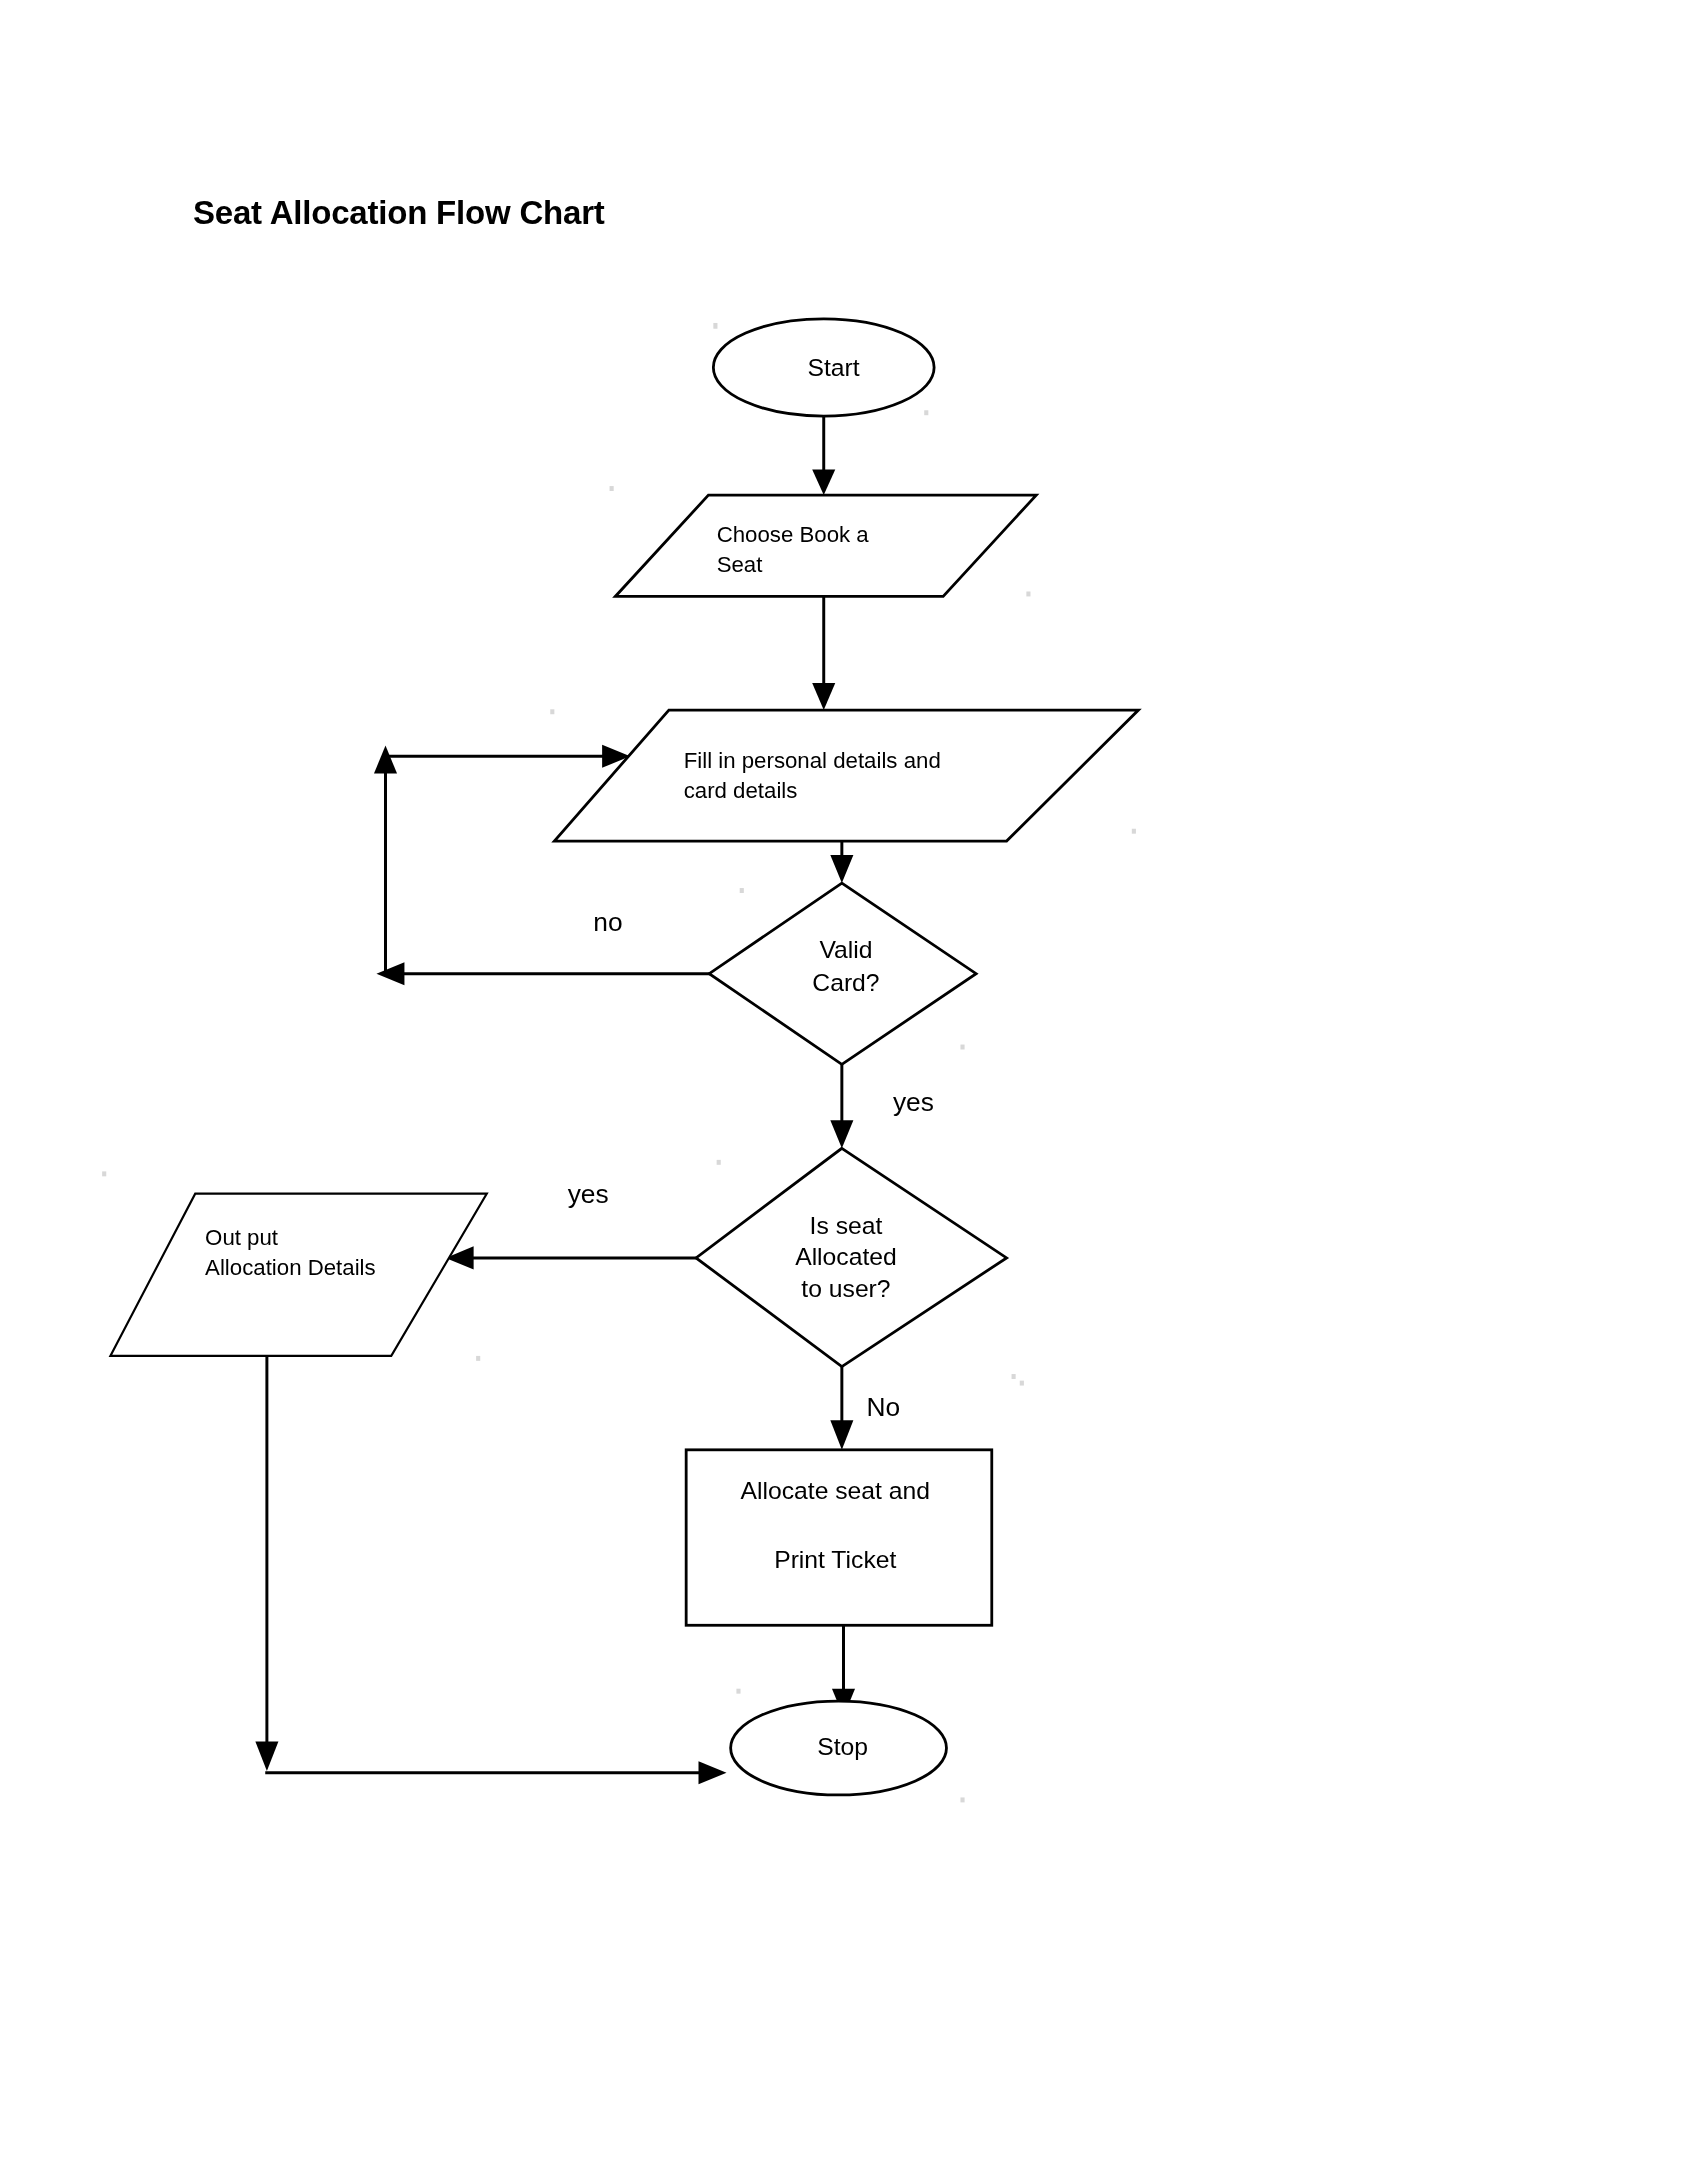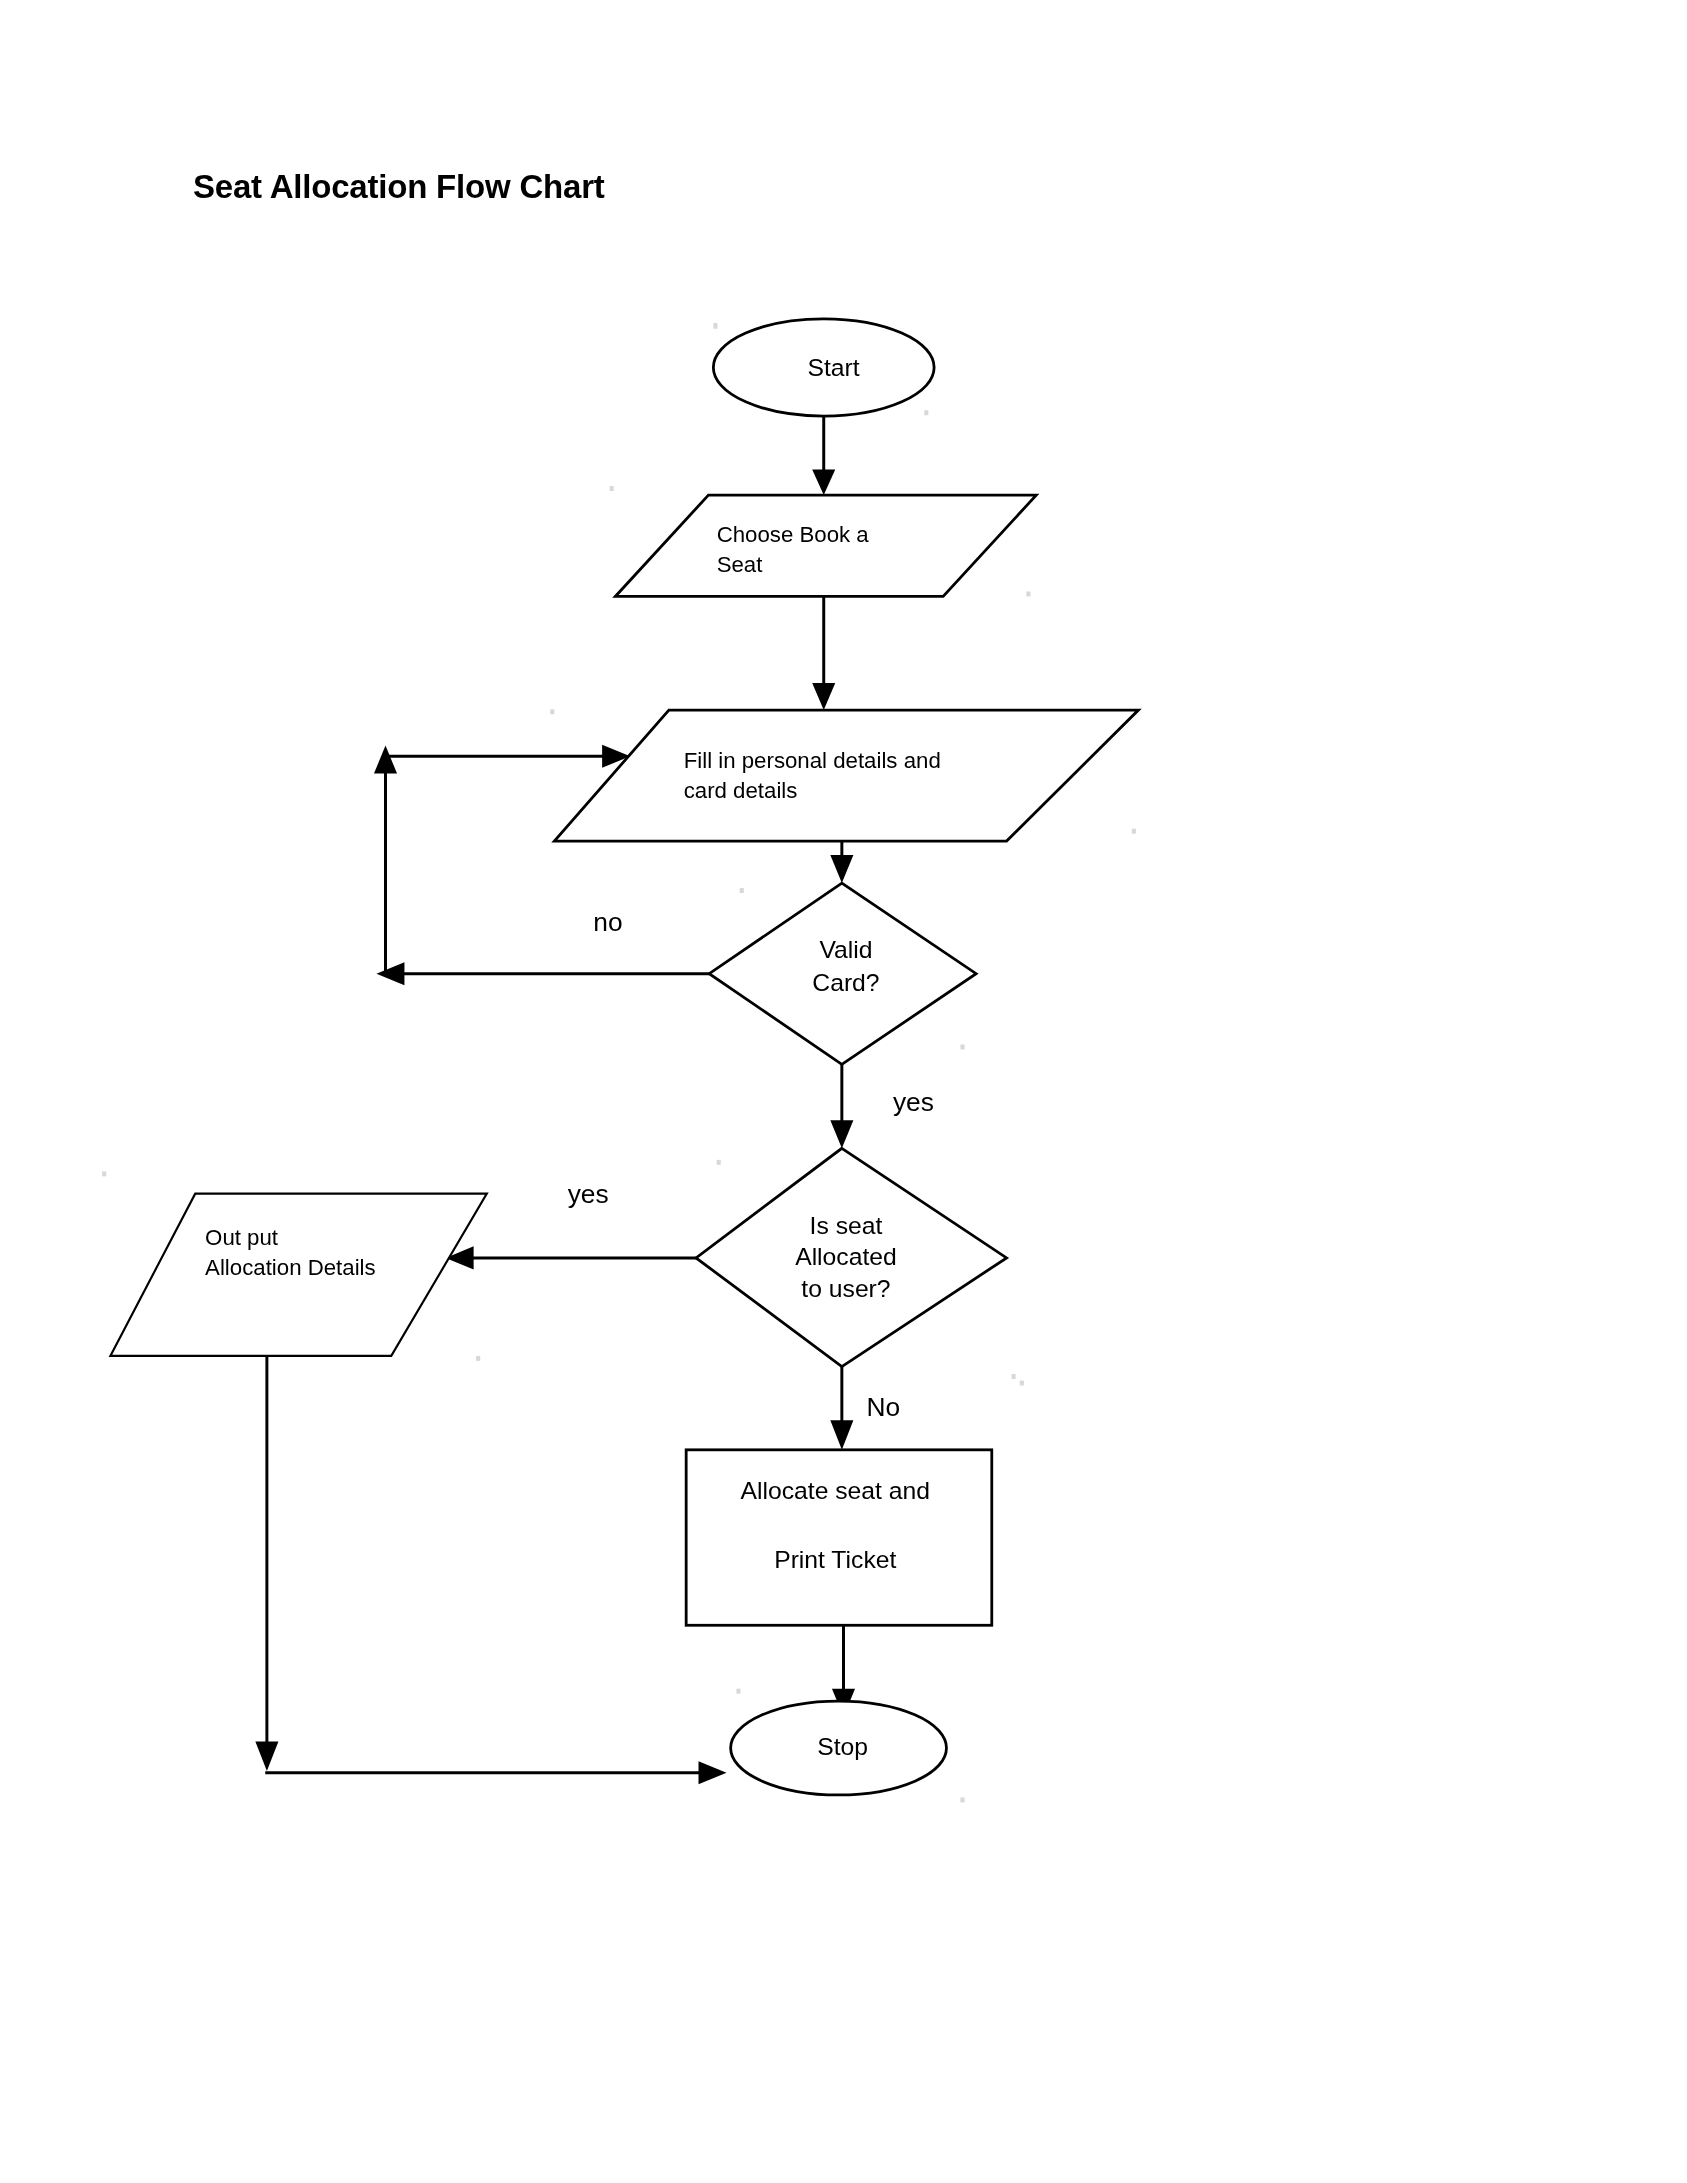--- a/index.html
+++ b/index.html
@@ -17,21 +17,21 @@
   }
   #page {
     position: relative;
     width: 1687px;
     height: 2183px;
     background: #ffffff;
   }
   #chart-title {
     position: absolute;
     left: 193px;
-    top: 168px;
+    top: 194px;
     font-size: 33px;
     font-weight: bold;
     letter-spacing: -0.2px;
     white-space: nowrap;
     font-family: "Liberation Sans", sans-serif;
   }
   svg#flow {
     position: absolute;
     left: 0;
     top: 0;

